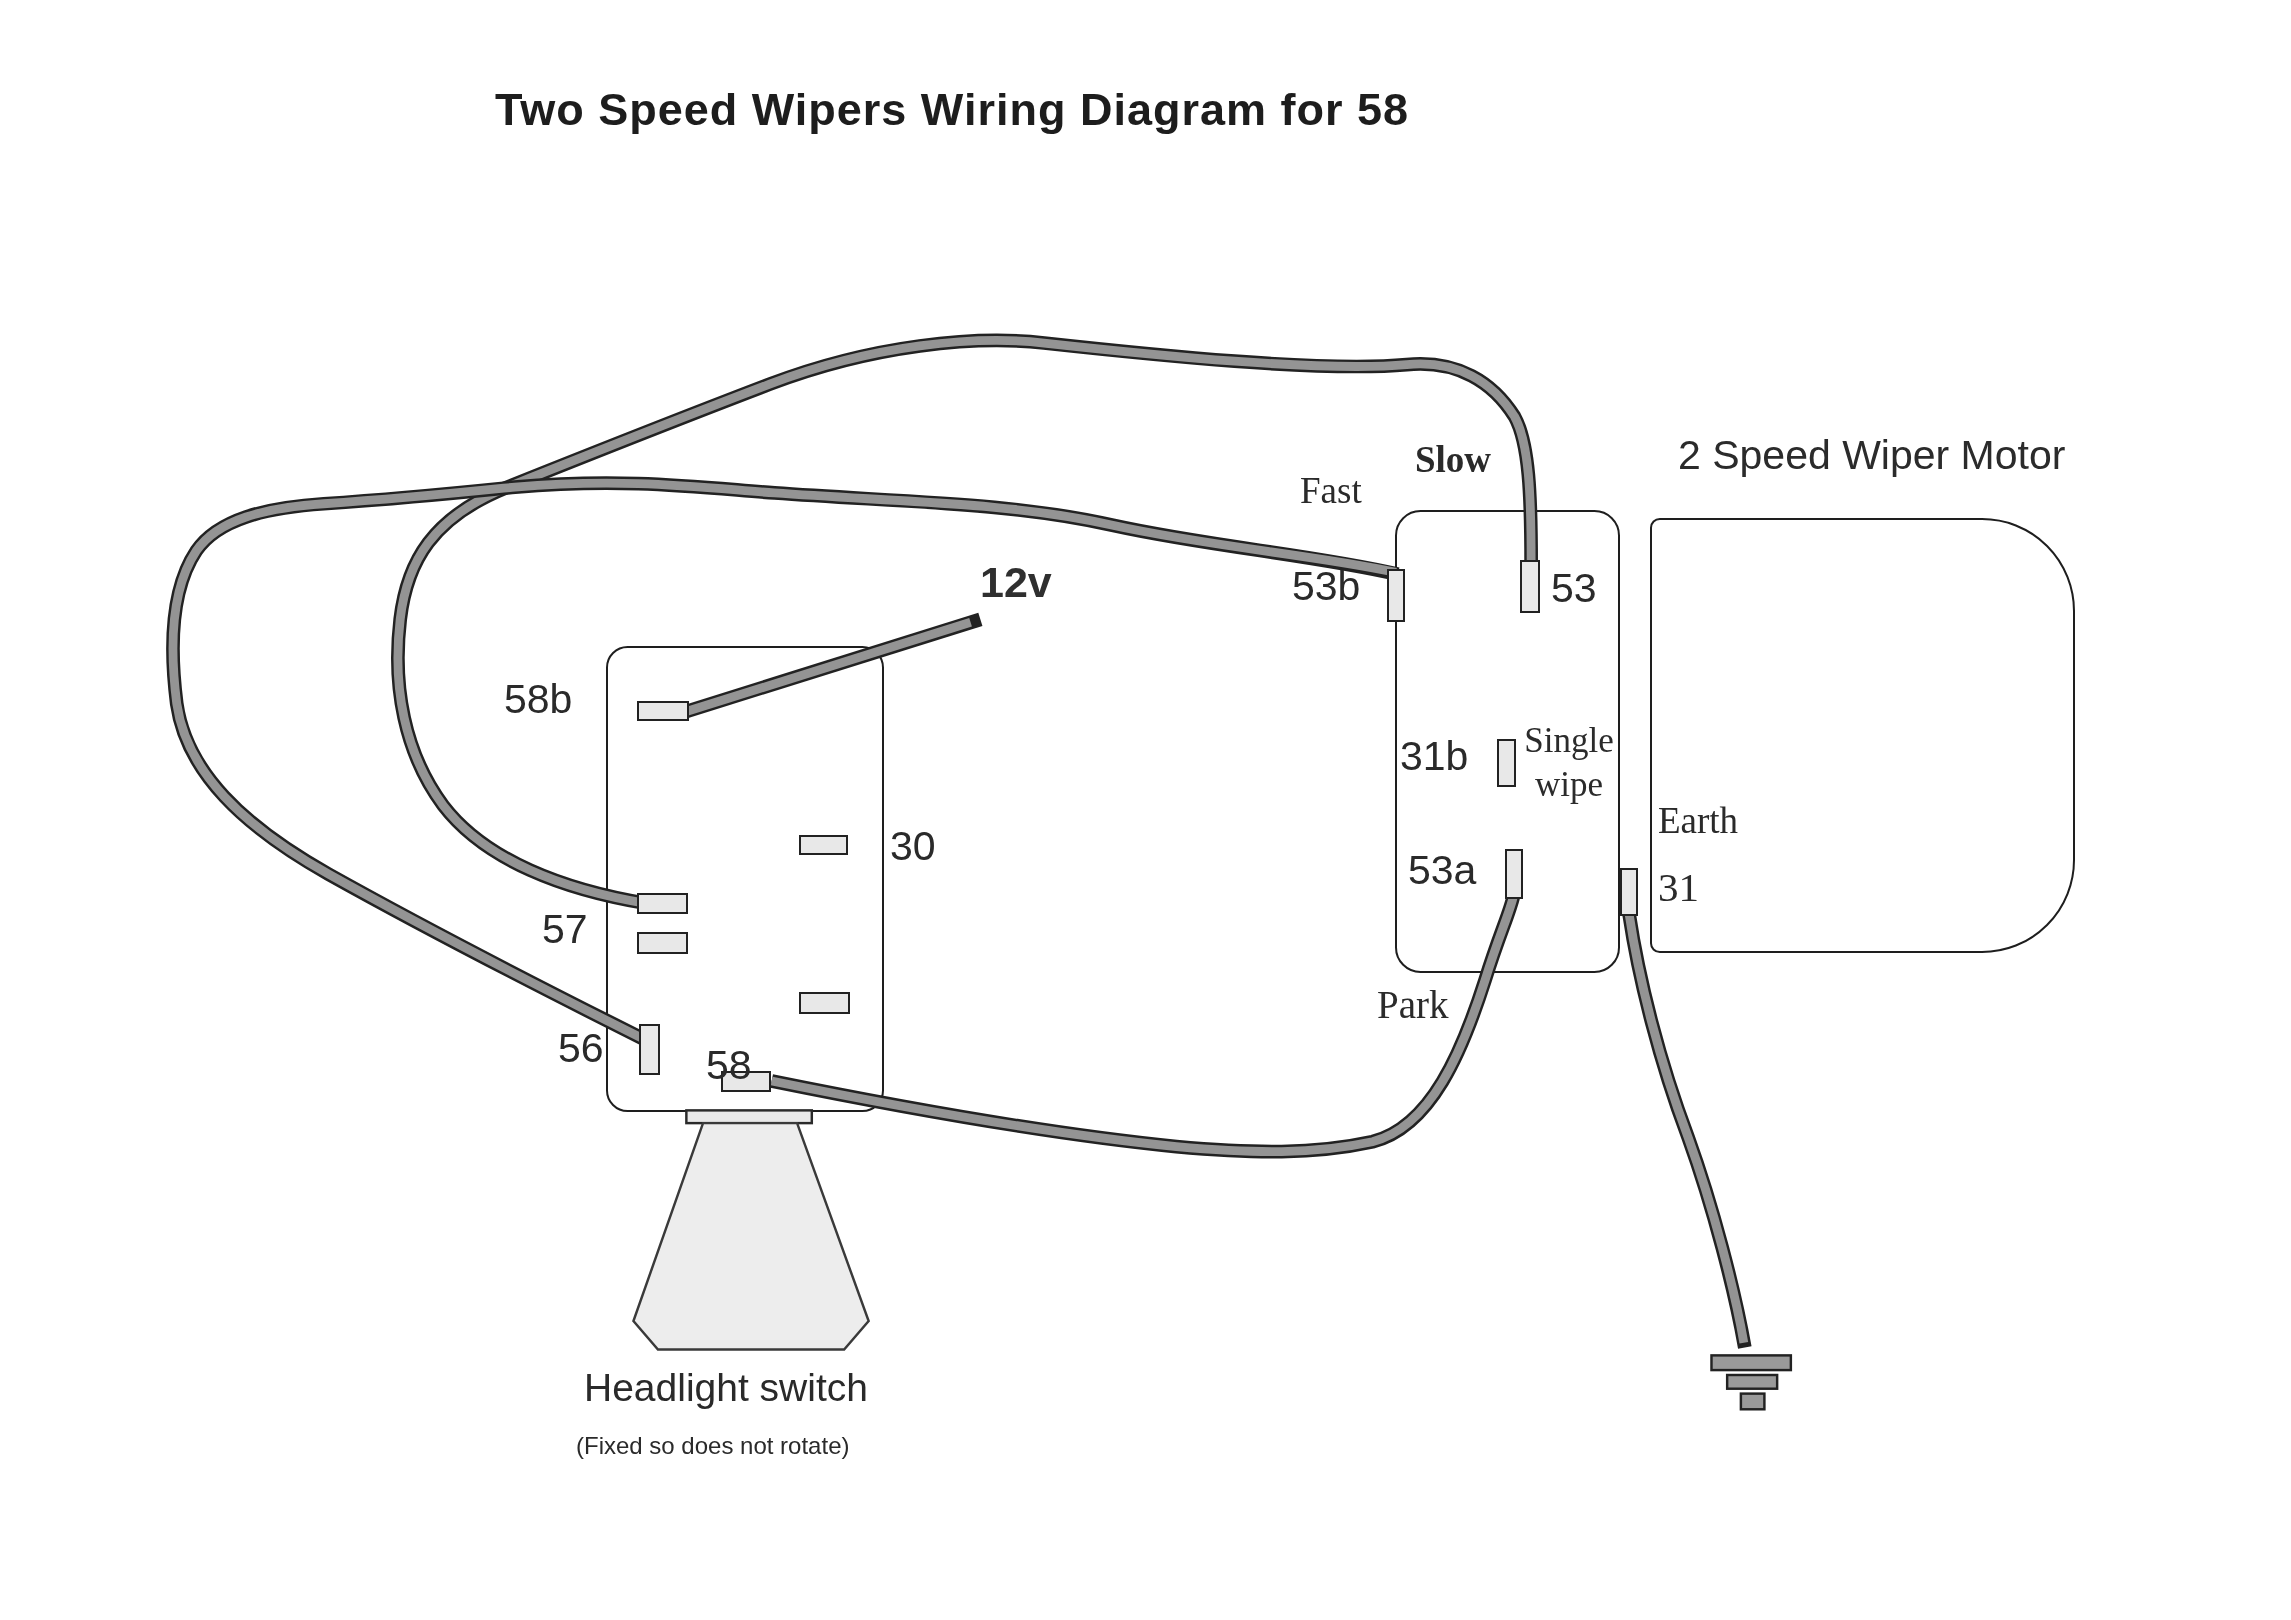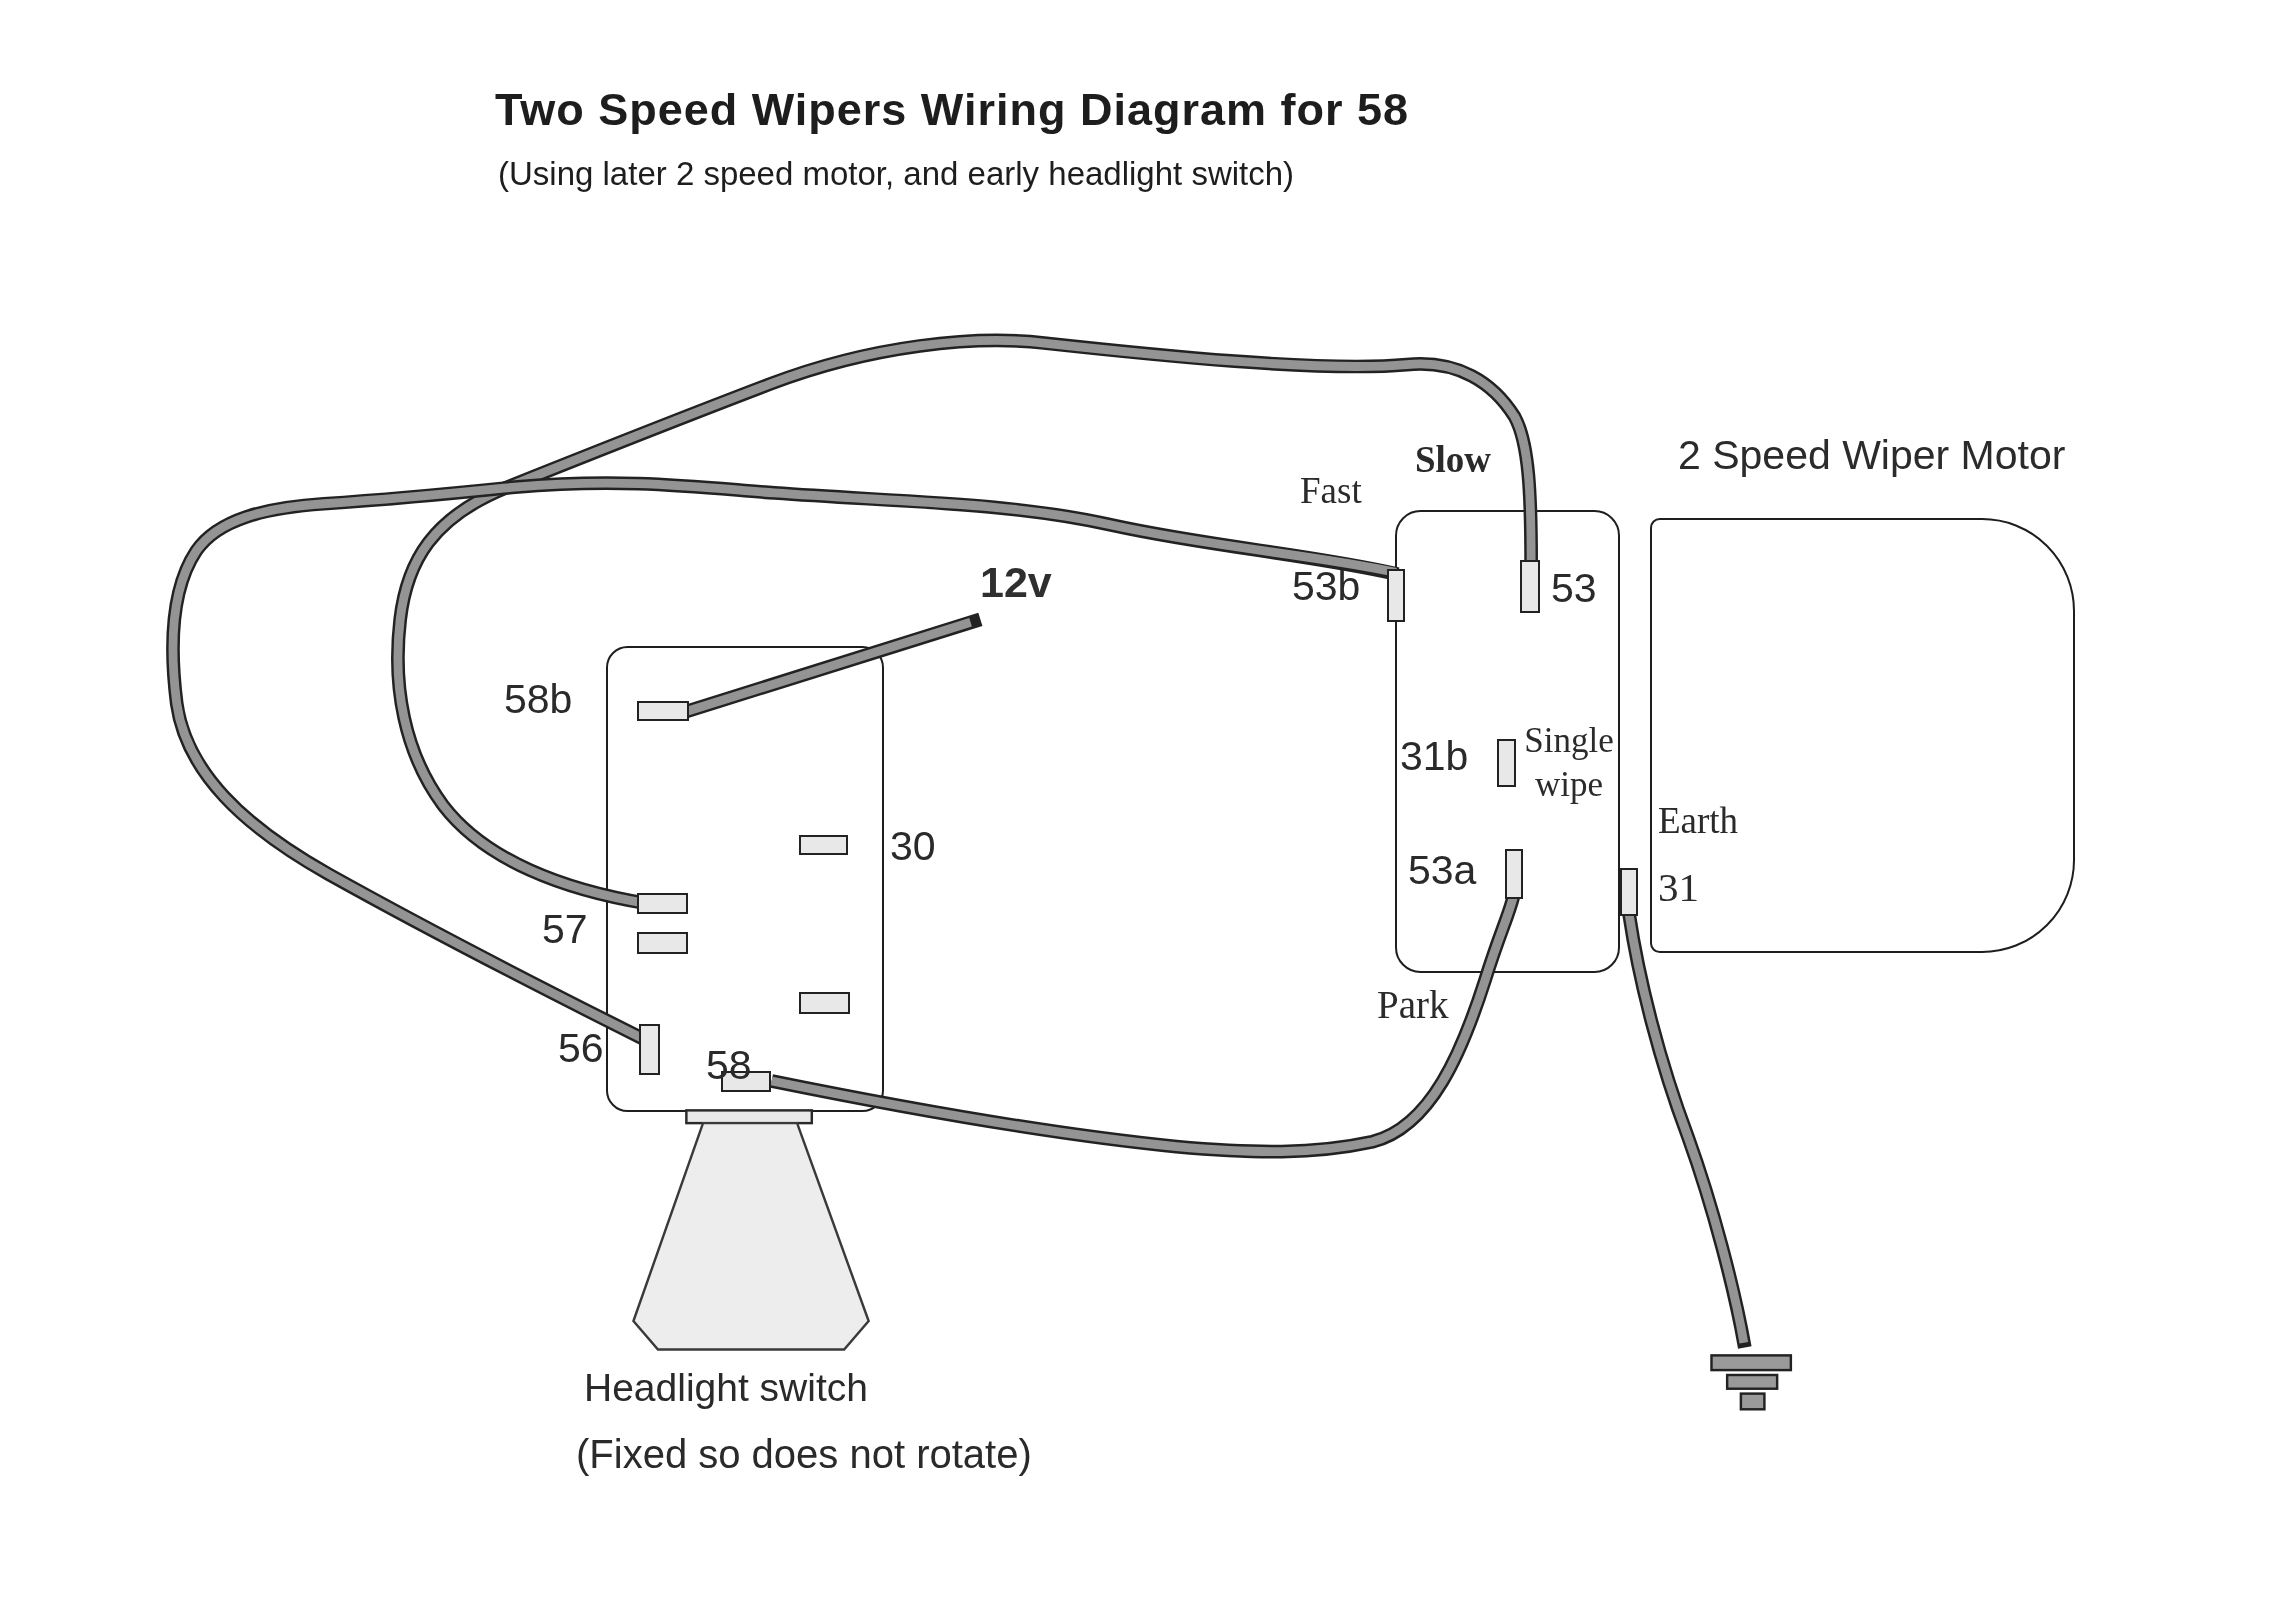--- a/index.html
+++ b/index.html
@@ -27,29 +27,28 @@
   .sans{font-family:"Liberation Sans", sans-serif;}
   .serif{font-family:"Liberation Serif", serif;}
   #diagram-title{left:495px;top:86px;font-size:45px;font-weight:600;letter-spacing:1px;color:#1d1d1d;}
   #diagram-subtitle{left:498px;top:157px;font-size:33px;font-weight:400;color:#1d1d1d;}
   #motor-label{left:1666px;top:434px;font-size:41px;color:#2b2b2b;margin-left:12px;}
   .term-num{font-size:41px;font-weight:500;color:#2a2a2a;}
   .conn-word{font-size:37px;color:#2a2a2a;}
   #label-single-wipe{left:1515px;top:719px;font-size:35px;text-align:center;white-space:pre-line;width:108px;line-height:1.25;}
   #label-12v{left:980px;top:560px;font-size:43px;font-weight:700;color:#2f2f2f;}
   #switch-caption{left:584px;top:1368px;font-size:39px;color:#2a2a2a;}
-  #switch-caption-note{left:576px;top:1433px;font-size:40px;color:#2a2a2a;}
+  #switch-caption-note{left:576px;top:1433px;font-size:24px;color:#2a2a2a;}
 </style>
 </head>
 <body>
 
 <div id="stage">
 
   <div class="lbl sans" id="diagram-title">Two Speed Wipers Wiring Diagram for 58</div>
-  <div class="lbl sans" id="diagram-subtitle">(Using later 2 speed motor, and early headlight switch)</div>
 
   <div class="outline-box" id="switch-box"></div>
   <div class="outline-box" id="connector-box"></div>
   <div class="outline-box" id="motor-body"></div>
 
   <svg id="wire-layer" width="2292" height="1620" viewBox="0 0 2338 1653">
 
     <g>
       <rect x="700" y="1133" width="128" height="13" fill="#e9e9e9" stroke="#2a2a2a" stroke-width="2.5"></rect>
     </g>

